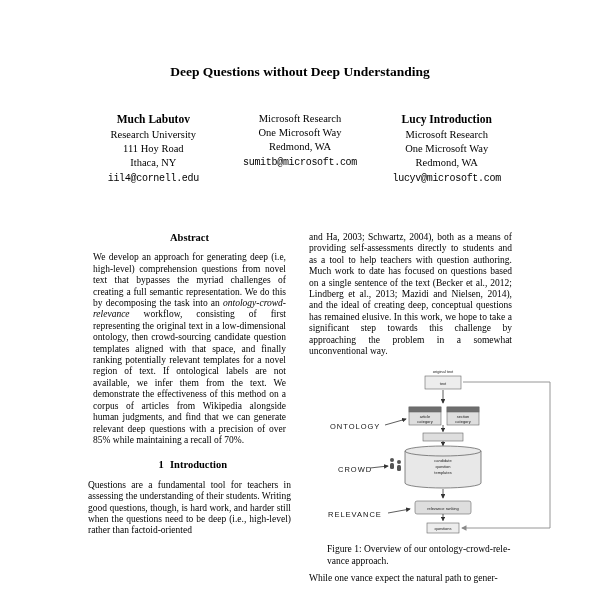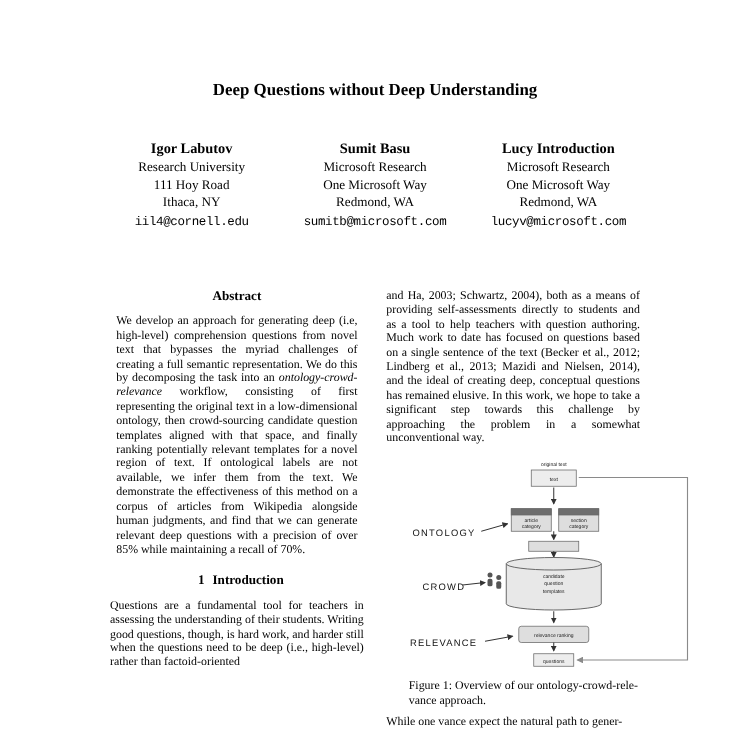--- a/index.html
+++ b/index.html
@@ -51,28 +51,27 @@
 </style>
 </head>
 <body>
 
 <div class="page">
 
   <h1 class="paper-title">Deep Questions without Deep Understanding</h1>
 
   <div class="authors">
     <div class="author">
-      <div class="author-name">Igor Labutov</div>
+      <div class="author-name">Much Labutov</div>
       <div>Research University</div>
       <div>111 Hoy Road</div>
       <div>Ithaca, NY</div>
       <div class="author-email">iil4@cornell.edu</div>
     </div>
     <div class="author">
-      <div class="author-name">Sumit Basu</div>
       <div>Microsoft Research</div>
       <div>One Microsoft Way</div>
       <div>Redmond, WA</div>
       <div class="author-email">sumitb@microsoft.com</div>
     </div>
     <div class="author">
       <div class="author-name">Lucy Introduction</div>
       <div>Microsoft Research</div>
       <div>One Microsoft Way</div>
       <div>Redmond, WA</div>

